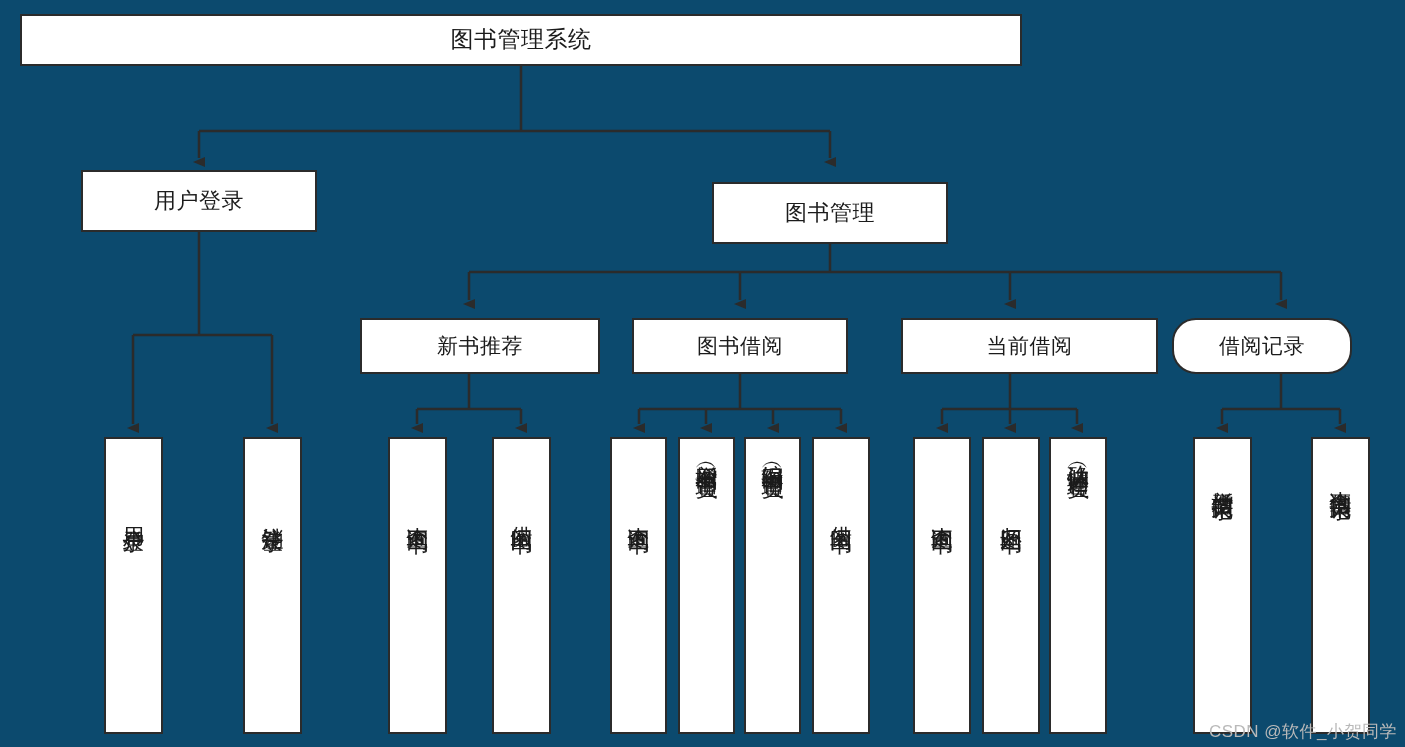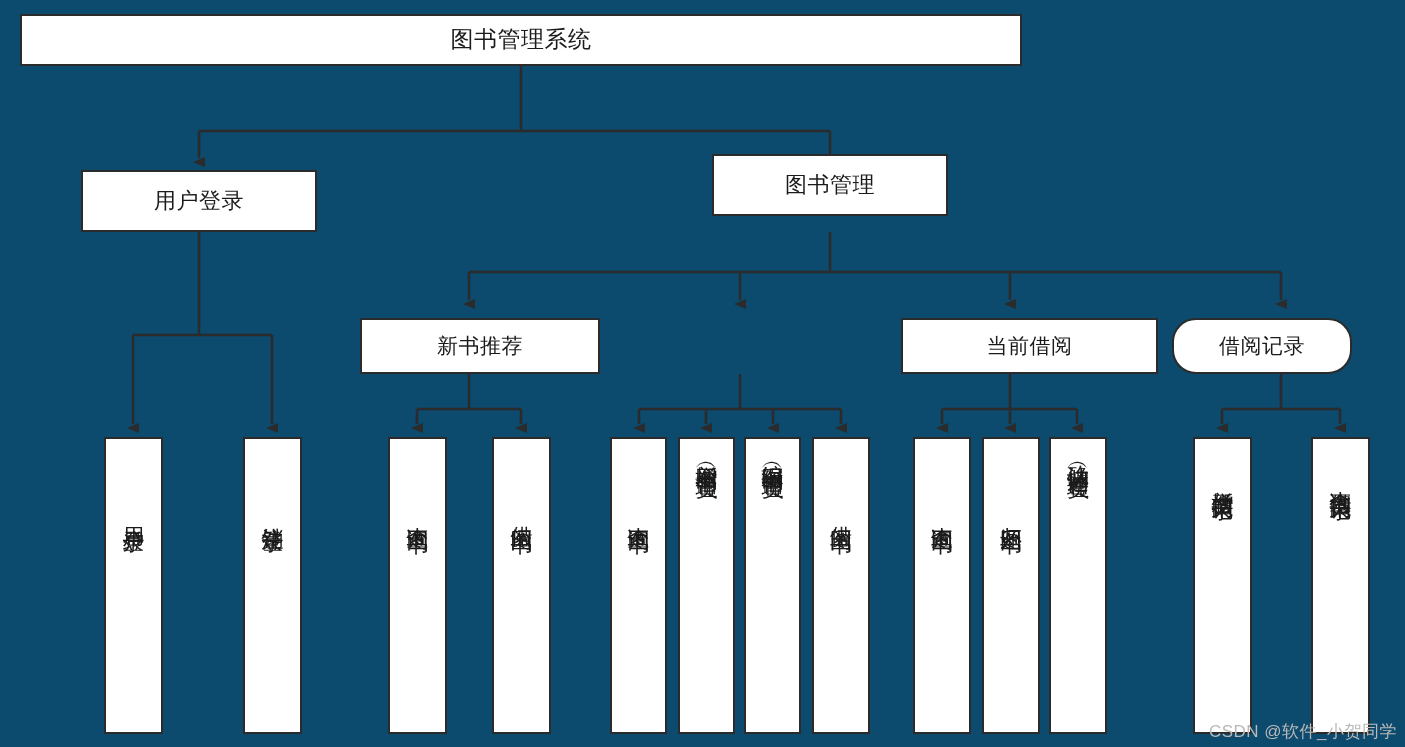--- a/index.html
+++ b/index.html
@@ -131,27 +131,30 @@
     </g>
   </svg>
 
   <div class="node root" style="left:20px; top:14px; width:1002px; height:52px;">
     <span class="node-label">图书管理系统</span>
   </div>
 
   <div class="node l2" style="left:81px; top:170px; width:236px; height:62px;">
     <span class="node-label">用户登录</span>
   </div>
-  <div class="node l2" style="left:712px; top:154px; width:236px; height:62px;">
+  <div class="node l2" style="left:712px; top:182px; width:236px; height:62px;">
     <span class="node-label">图书管理</span>
   </div>
 
   <div class="node l3" style="left:360px; top:318px; width:240px; height:56px;">
     <span class="node-label">新书推荐</span>
   </div>
+  <div class="node l3" style="left:632px; top:318px; width:216px; height:56px;">
+    <span class="node-label">图书借阅</span>
+  </div>
   <div class="node l3" style="left:901px; top:318px; width:257px; height:56px;">
     <span class="node-label">当前借阅</span>
   </div>
   <div class="node l3" style="left:1172px; top:318px; width:180px; height:56px;border-radius:24px;">
     <span class="node-label">借阅记录</span>
   </div>
 
   <div class="node leaf mid" style="left:104px; top:437px; width:59px; height:297px; padding-top:70px;">
     <span class="node-label">用户登录</span>
   </div>

